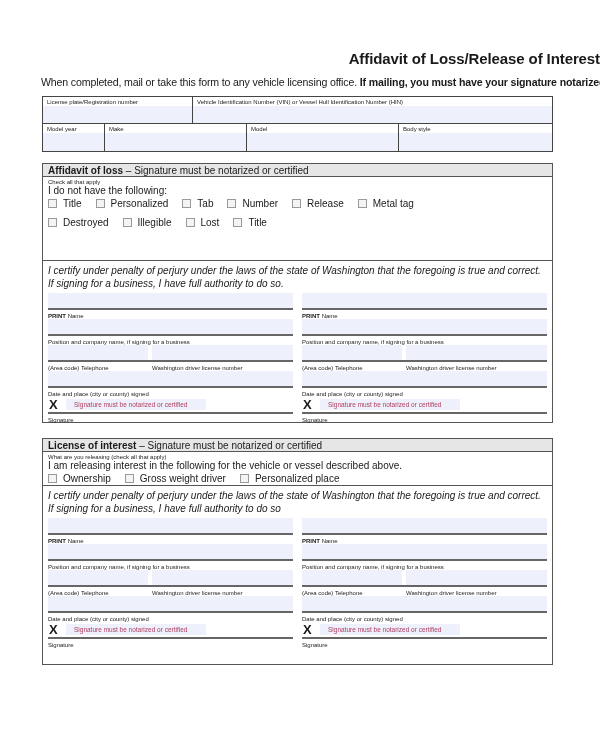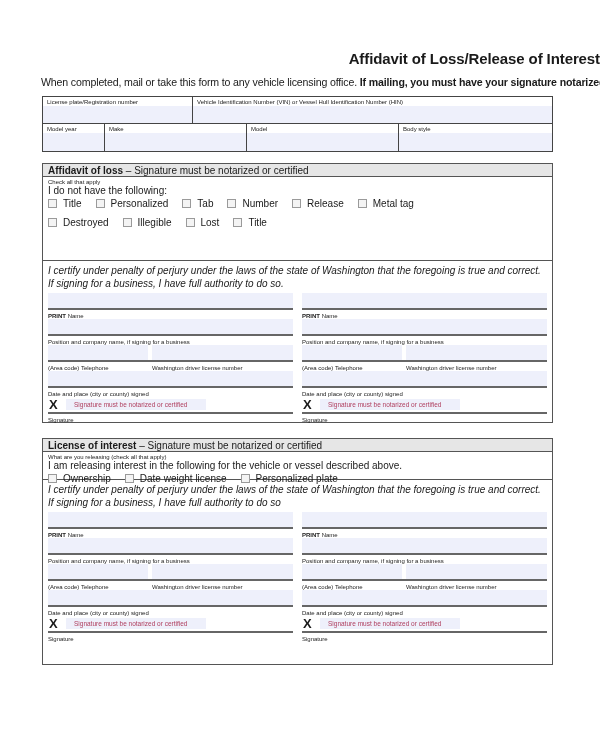--- a/index.html
+++ b/index.html
@@ -160,35 +160,35 @@
           <span class="x">X</span>
           <span class="signote">Signature must be notarized or certified</span>
         </div>
       <div class="underline flabel">Signature</div>
     </div>
   </div>
 </div>
 
 <div class="section" style="top:438px; height:227px;">
   <div class="sec-head"><b>License of interest</b><span>  – Signature must be notarized or certified</span></div>
-  <div class="sec-body" style="height:28px;">
+  <div class="sec-body" style="height:34px;">
     <div class="small">What are you releasing (check all that apply)</div>
     <div class="line">I am releasing interest in the following for the vehicle or vessel described above.</div>
     <div class="checks">
       <label class="chk">
           <span class="box"></span>
           <span>Ownership</span>
         </label>
       <label class="chk">
           <span class="box"></span>
-          <span>Date weight license</span>
-        </label>
-      <label class="chk">
-          <span class="box"></span>
-          <span>Personalized plate</span>
+          <span>Gross weight driver</span>
+        </label>
+      <label class="chk">
+          <span class="box"></span>
+          <span>Personalized place</span>
         </label>
     </div>
   </div>
   <div class="certify">
     <div>I certify under penalty of perjury under the laws of the state of Washington that the foregoing is true and correct.</div>
     <div>If signing for a business, I have full authority to do so</div>
   </div>
   <div class="sig-grid" style="margin-top:3px;">
     <div class="sig-col">
       <div class="fill"></div>

